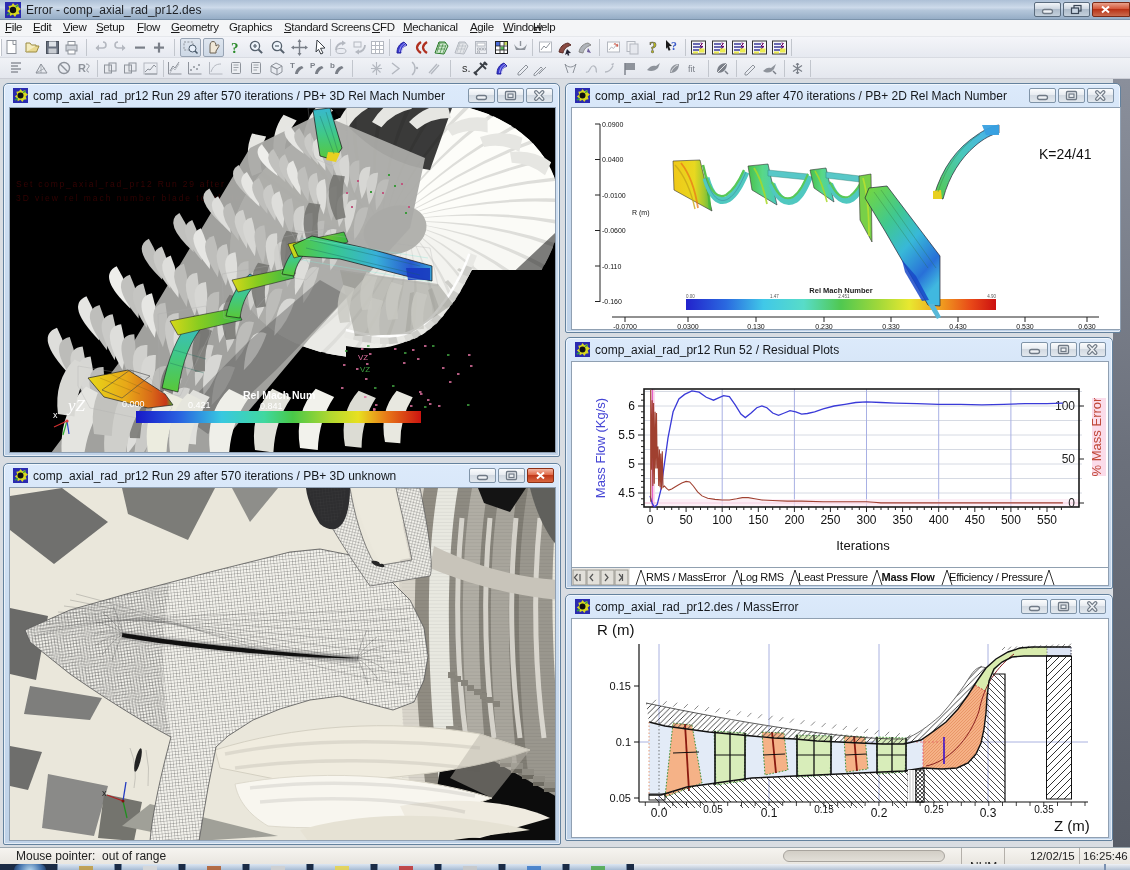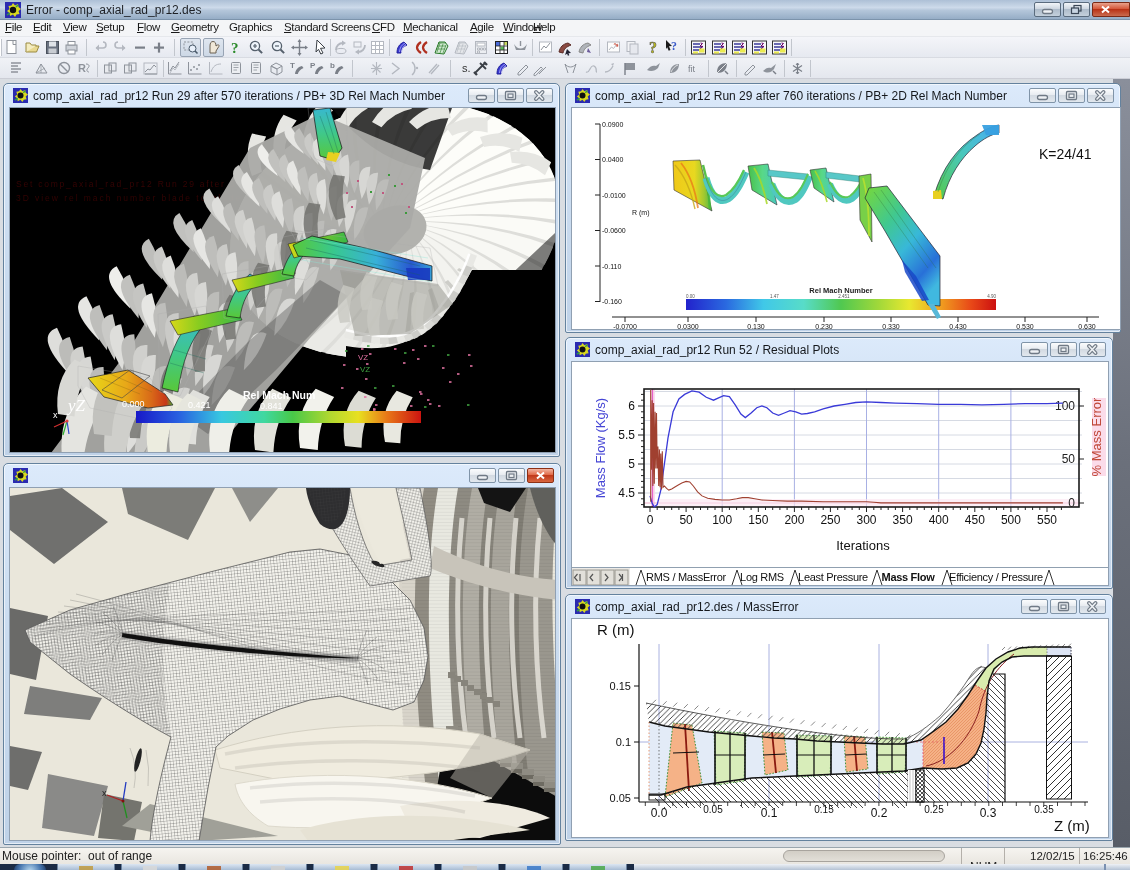--- a/index.html
+++ b/index.html
@@ -1085,21 +1085,21 @@
           </svg>
         </div>
       </div>
       <div class="win" id="w2" style="left:565px;top:4px;width:556px;height:250px">
         <svg class="abs" style="left:9px;top:4px" width="15" height="15" viewBox="0 0 16 16">
           <rect x="0" y="0" width="16" height="16" fill="#2a2ab0"></rect>
           <path d="M8 1l2 2.5L13 2l.5 3L16 7l-2.5 2 1 3-3 .5L10 15l-2-2.5L5 14l-.5-3L2 9l2.5-2-1-3 3-.5z" fill="#d8d820"></path>
           <circle cx="8" cy="8" r="3.2" fill="#101010"></circle>
           <path d="M2 13l3-2M13 3l-2 2" stroke="#30a040" stroke-width="1.5"></path>
         </svg>
-        <span class="wtitle">comp_axial_rad_pr12 Run 29 after 760 iterations / PB+ 2D Rel Mach Number</span>
+        <span class="wtitle">comp_axial_rad_pr12 Run 29 after 470 iterations / PB+ 2D Rel Mach Number</span>
         <div class="wbtn" style="right:64px">
           <svg width="25" height="13" style="position:absolute;left:0;top:0">
             <rect x="7.5" y="6.5" width="10" height="4" rx="2" fill="#eef1f4" stroke="#707a86" stroke-width="1.3"></rect>
           </svg>
         </div>
         <div class="wbtn" style="right:35px">
           <svg width="25" height="13" style="position:absolute;left:0;top:0">
             <rect x="7.5" y="2.5" width="10" height="8" rx="1" fill="#eef1f4" stroke="#707a86" stroke-width="1.3"></rect>
             <rect x="10" y="5" width="5" height="3.5" fill="none" stroke="#707a86" stroke-width="1.2"></rect>
           </svg>
@@ -1592,20 +1592,21 @@
           </svg>
         </div>
       </div>
       <div class="win" id="w4" style="left:3px;top:384px;width:558px;height:382px">
         <svg class="abs" style="left:9px;top:4px" width="15" height="15" viewBox="0 0 16 16">
           <rect x="0" y="0" width="16" height="16" fill="#2a2ab0"></rect>
           <path d="M8 1l2 2.5L13 2l.5 3L16 7l-2.5 2 1 3-3 .5L10 15l-2-2.5L5 14l-.5-3L2 9l2.5-2-1-3 3-.5z" fill="#d8d820"></path>
           <circle cx="8" cy="8" r="3.2" fill="#101010"></circle>
           <path d="M2 13l3-2M13 3l-2 2" stroke="#30a040" stroke-width="1.5"></path>
         </svg>
+        <span class="wtitle">comp_axial_rad_pr12 Run 29 after 570 iterations / PB+ 3D unknown</span>
         <div class="wbtn" style="right:64px">
           <svg width="25" height="13" style="position:absolute;left:0;top:0">
             <rect x="7.5" y="6.5" width="10" height="4" rx="2" fill="#eef1f4" stroke="#707a86" stroke-width="1.3"></rect>
           </svg>
         </div>
         <div class="wbtn" style="right:35px">
           <svg width="25" height="13" style="position:absolute;left:0;top:0">
             <rect x="7.5" y="2.5" width="10" height="8" rx="1" fill="#eef1f4" stroke="#707a86" stroke-width="1.3"></rect>
             <rect x="10" y="5" width="5" height="3.5" fill="none" stroke="#707a86" stroke-width="1.2"></rect>
           </svg>
@@ -1737,21 +1738,21 @@
             <text x="92" y="308" font-size="9" fill="#222">x</text>
             <path d="M113 313L97 307" stroke="#b02020" stroke-width="1.3"></path>
             <path d="M113 313L116 294" stroke="#2038c0" stroke-width="1.3"></path>
             <path d="M113 313L117 330" stroke="#209020" stroke-width="1.3"></path>
             <circle cx="113" cy="313" r="1.5" fill="#801010"></circle>
           </svg>
         </div>
       </div>
     </div>
     <div id="statusbar" class="abs">
-      <span class="abs" style="left:2px;top:1px">Mouse pointer:&nbsp; out of range</span>
+      <span class="abs" style="left:16px;top:1px">Mouse pointer:&nbsp; out of range</span>
       <div class="abs" style="left:783px;top:2px;width:162px;height:12px;border:1px solid #a8a49e;border-radius:6px;background:linear-gradient(#d2cec6,#e2dfd8)"></div>
       <div class="abs" style="left:961px;top:0;width:1px;height:17px;background:#b4b0aa"></div>
       <div class="abs" style="left:1004px;top:0;width:1px;height:17px;background:#b4b0aa"></div>
       <div class="abs" style="left:1079px;top:0;width:1px;height:17px;background:#b4b0aa"></div>
       <span class="abs" style="left:970px;top:12px">NUM</span>
       <span class="abs" style="left:1030px;top:2px;font-size:11.5px">12/02/15</span>
       <span class="abs" style="left:1083px;top:2px;font-size:11.5px">16:25:46</span>
     </div>
     <div id="taskbar" class="abs">
       <div class="abs" style="left:14px;top:0px;width:32px;height:6px;border-radius:16px 16px 0 0;background:radial-gradient(circle at 50% 120%,#bcdcf2,#4a78b0 60%,#1c3a66)"></div>

